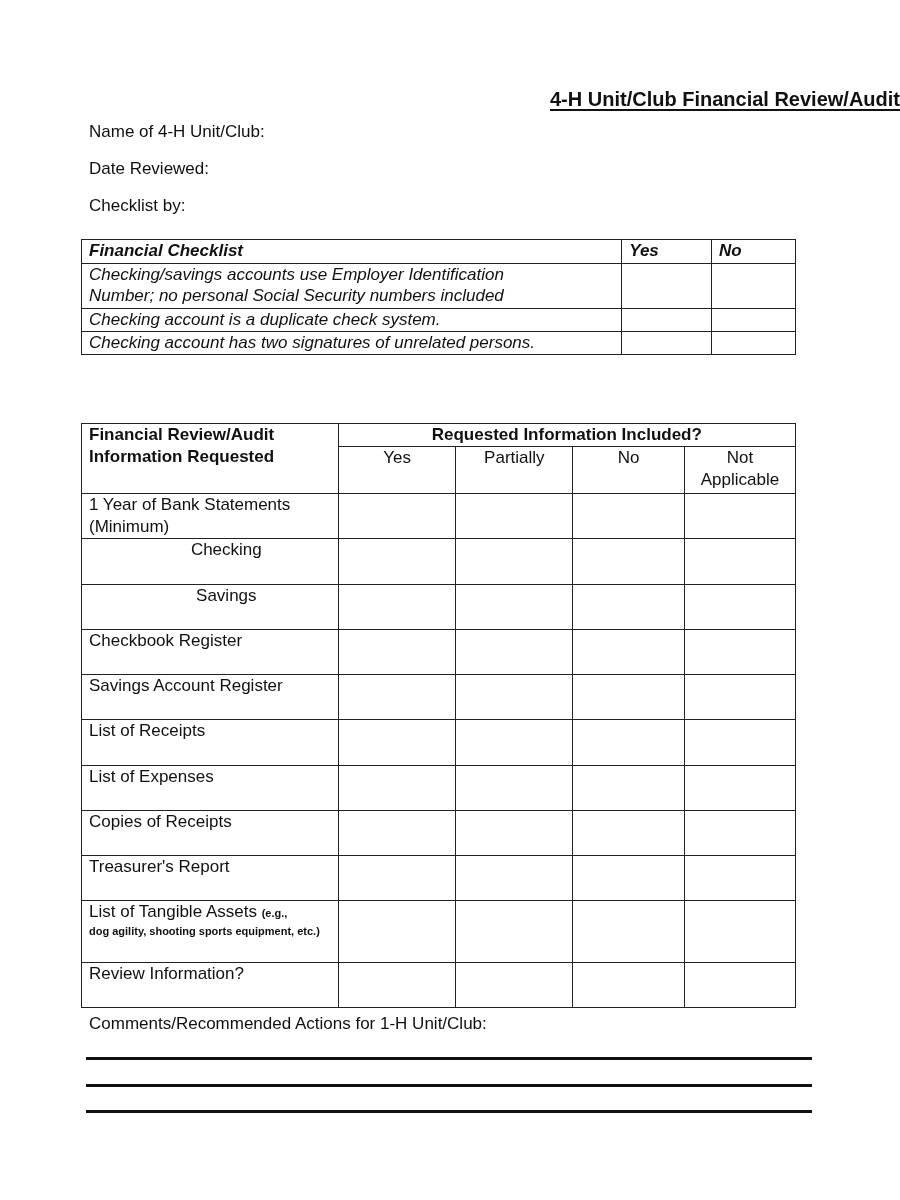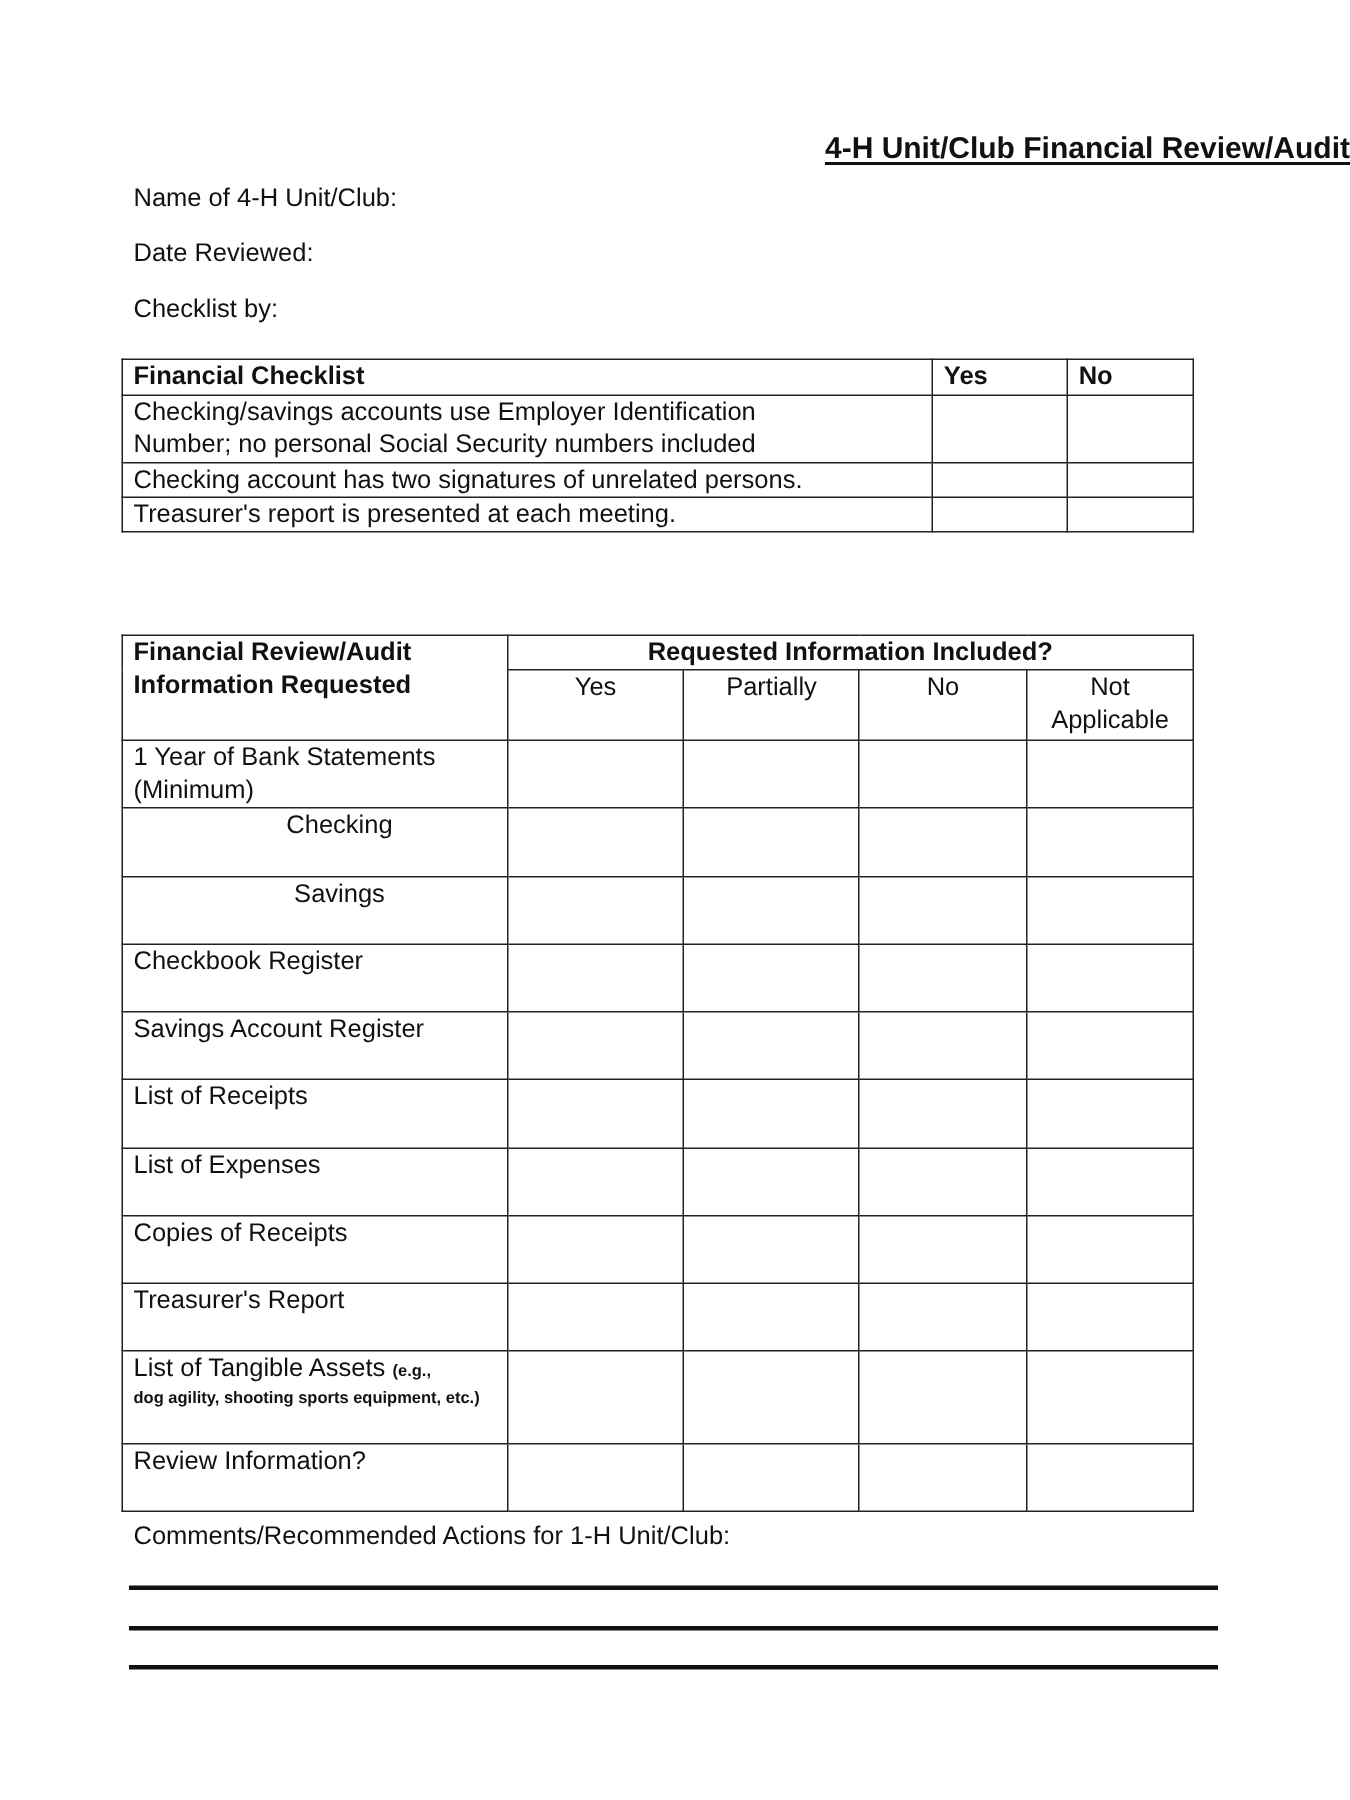--- a/index.html
+++ b/index.html
@@ -5,21 +5,21 @@
   html, body { margin:0; padding:0; background:#ffffff; }
   body { width:900px; height:1200px; position:relative; overflow:hidden;
          font-family:"Liberation Sans", sans-serif; color:#111; }
   .title { position:absolute; left:0; width:900px; top:88px; text-align:right;
            font-size:20px; font-weight:bold; }
   .title span { text-decoration:underline; text-underline-offset:3px; text-decoration-thickness:2px; margin-left:48px; }
   .field { position:absolute; left:89px; font-size:17px; }
   table { border-collapse:collapse; position:absolute; }
   td, th { border:1.6px solid #222; font-size:17px; vertical-align:top; padding:0 0 0 7px; font-weight:normal; text-align:left; }
   th.b, td.b { font-weight:bold; }
-  #t1 { left:81px; top:239px; width:715px; }
+  #t1 { left:81px; top:239px; width:715px;font-style:italic; }
   #t1 td { line-height:21px; }
   #t2 { left:81px; top:423px; width:715px; }
   #t2 td { line-height:22px; }
   .c { text-align:center; padding:0;margin-left:24px; }
   .indent { padding-left:33px;text-align:center; }
   .small { font-size:11px; font-weight:bold; }
   .line { position:absolute; left:86px; width:726px; height:3px; background:#111; }
   .comments { position:absolute; left:89px; top:1014px; font-size:17px; }
 </style>
 </head>
@@ -45,26 +45,26 @@
   </tr>
   <tr style="height:45px">
     <td>
           <div>Checking/savings accounts use Employer Identification</div>
           <div>Number; no personal Social Security numbers included</div>
         </td>
     <td></td>
     <td></td>
   </tr>
   <tr style="height:23px">
-    <td>Checking account has two signatures of unrelated persons.</td>
+    <td>Checking account is a duplicate check system.</td>
     <td></td>
     <td></td>
   </tr>
   <tr style="height:23px">
-    <td>Treasurer's report is presented at each meeting.</td>
+    <td>Checking account has two signatures of unrelated persons.</td>
     <td></td>
     <td></td>
   </tr>
 </tbody>
   </table>
 
 <table id="t2">
   <colgroup>
       <col style="width:257px">
       <col style="width:118px">

